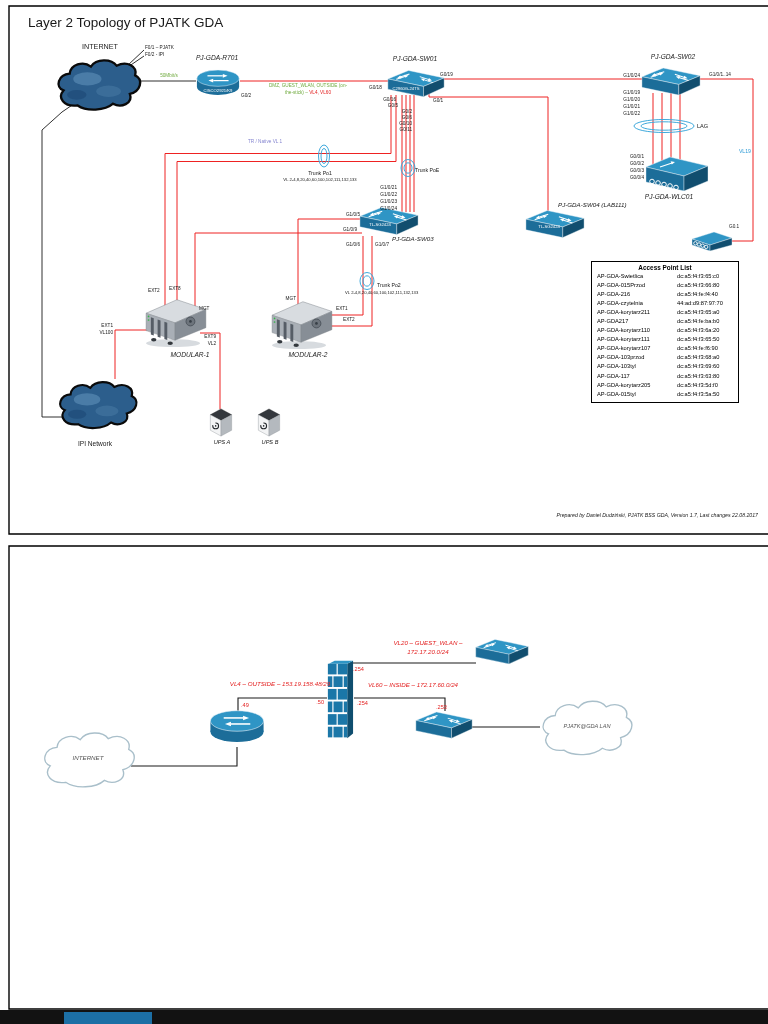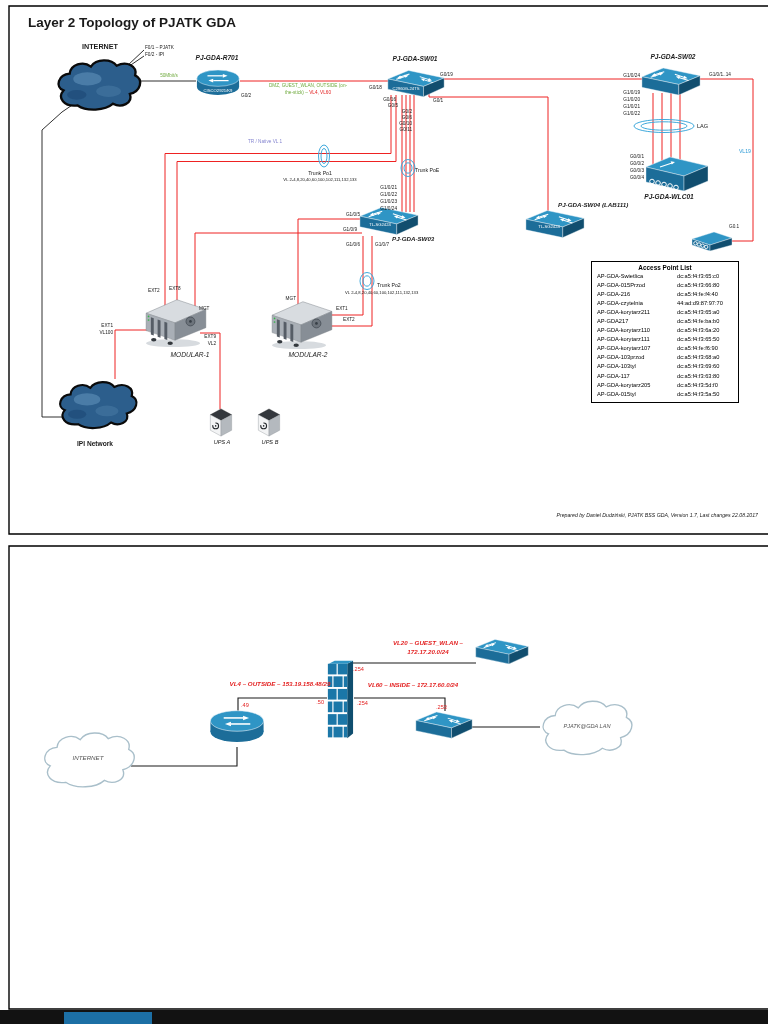--- a/index.html
+++ b/index.html
@@ -1,21 +1,21 @@
 <!DOCTYPE html>
 <html><head>
 <meta charset="utf-8">
 <style>
   html,body{margin:0;padding:0;background:#fff;}
   #canvas{position:relative;width:768px;height:1024px;background:#fff;overflow:hidden;
           font-family:"Liberation Sans",sans-serif;}
   .L{position:absolute;white-space:nowrap;line-height:1.08;color:#1a1a1a;font-family:"Liberation Sans",sans-serif;}
   .f40{font-size:4.2px}.f45{font-size:4.7px}.f50{font-size:5.2px}.f55{font-size:5.6px}
   .f60{font-size:6.2px}.f65{font-size:6.6px}.f70{font-size:7.2px}.f13{font-size:13.5px}
-  .ctr{text-align:center}.rt{text-align:right}.it{font-style:italic}.bd{font-weight:bold}
+  .ctr{text-align:center}.rt{text-align:right}.it{font-style:italic}.bd{font-weight:normal}
   .green{color:#6faa3e}.redt{color:#e32222}.purp{color:#8585d0}.bluet{color:#2e9bd6}
   .wht{color:#fff}.gry{color:#555}
   #aptable{position:absolute;left:591px;top:261px;width:146px;height:140px;border:1.5px solid #000;background:#fff;}
   #aptable .ttl{font-size:6.4px;font-weight:bold;text-align:center;padding-top:2px;}
   .apr{display:flex;height:9.1px;font-size:5.7px;align-items:center;}
   .apr .n{width:80px;padding-left:5px;}
   #bottombar{position:absolute;left:0;top:1010px;width:768px;height:14px;background:#121212;}
   #thumb{position:absolute;left:64px;top:1012px;width:88px;height:12px;background:#1c6fa5;}
 </style>
 </head>

